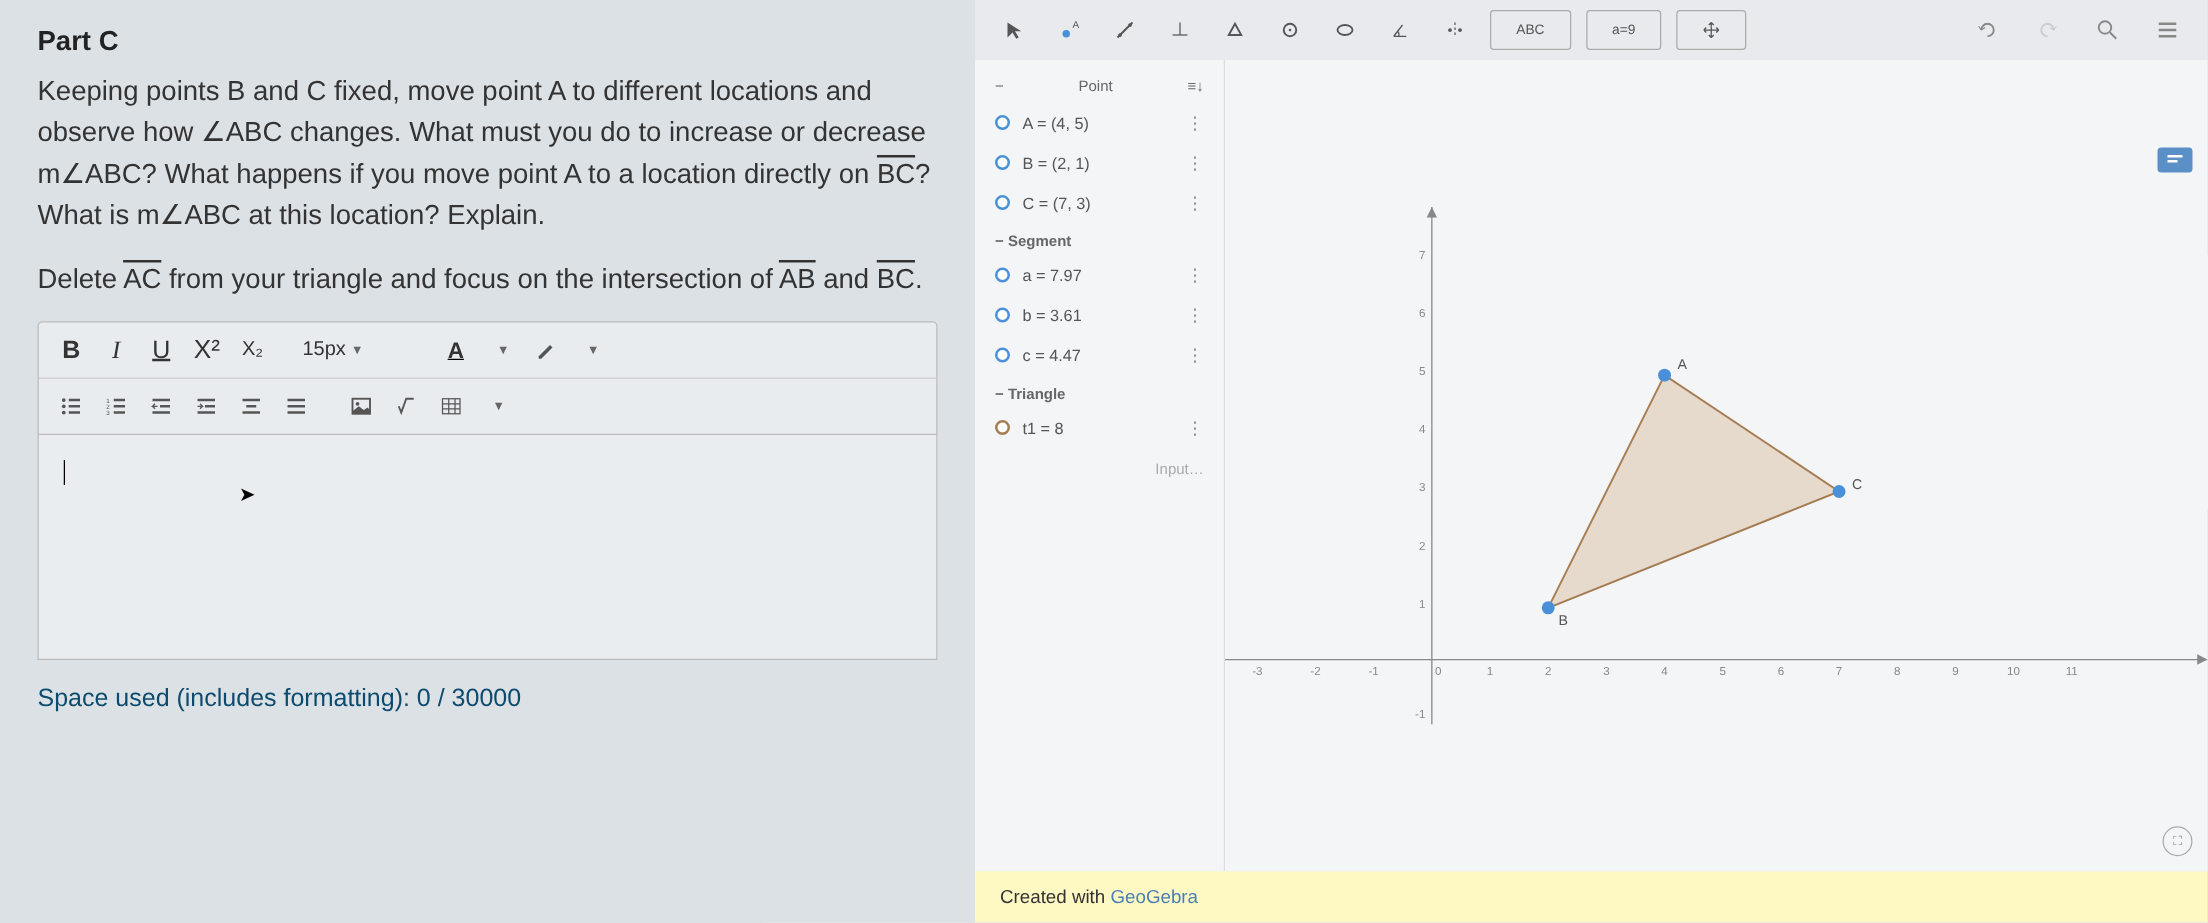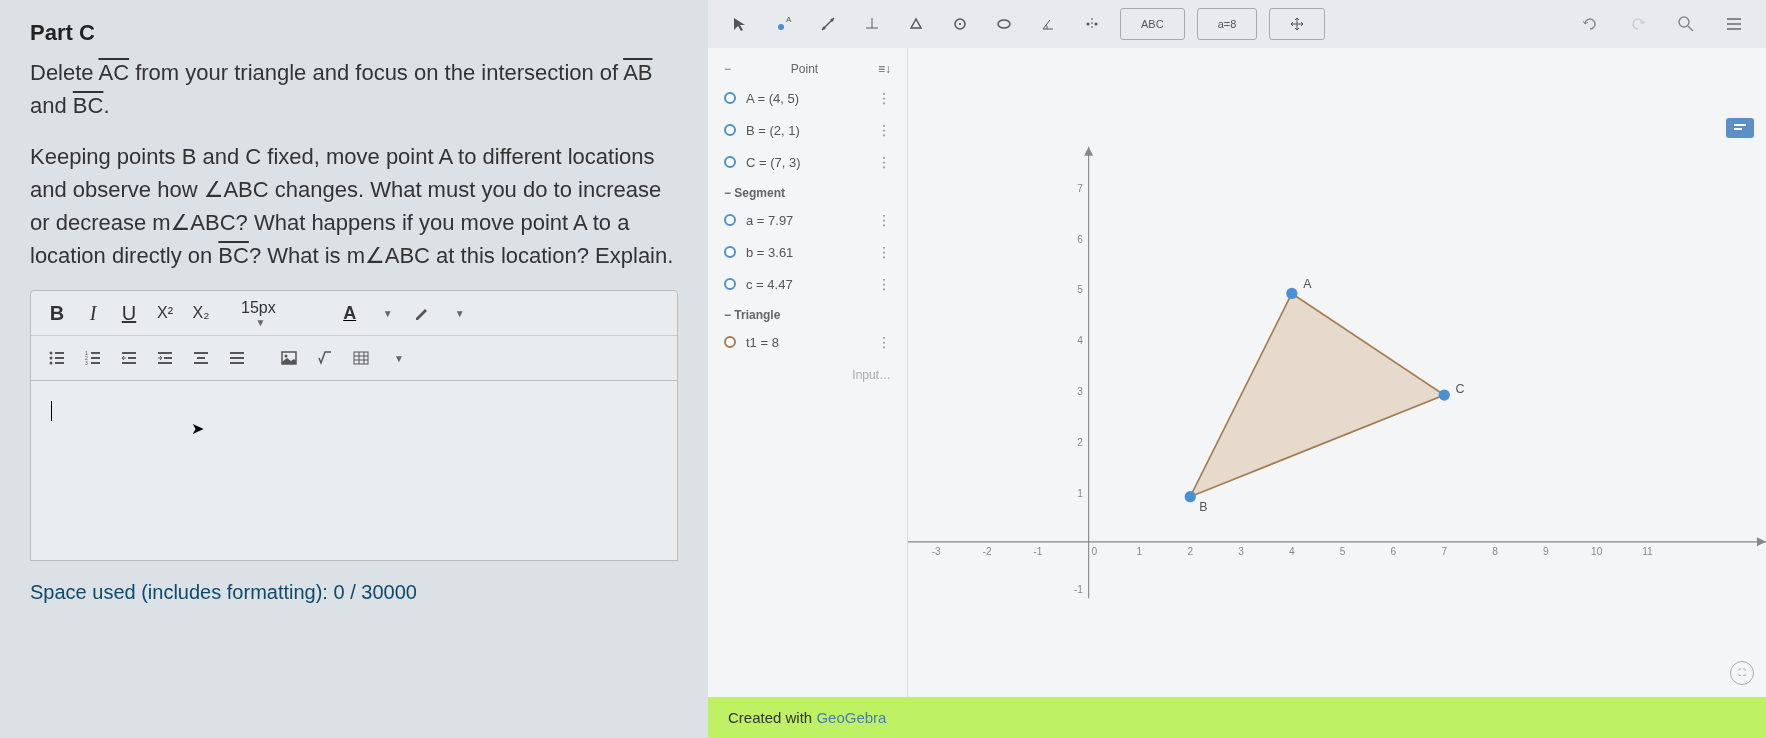--- a/index.html
+++ b/index.html
@@ -5,21 +5,21 @@
     * { box-sizing: border-box; margin: 0; padding: 0; }
     body {
       font-family: Arial, sans-serif;
       background: #d8dde2;
       width: 1766px;
       height: 738px;
       display: flex;
       overflow: hidden;
     }
     .left-panel {
-      width: 708px;
+      width: 780px;
       padding: 20px 30px;
       background: #dce1e6;
     }
     .part-title {
       font-weight: bold;
       font-size: 22px;
       color: #222;
       margin-bottom: 10px;
     }
     .instruction {
@@ -51,28 +51,27 @@
       justify-content: center;
       font-size: 18px;
       color: #333;
       cursor: pointer;
       border-radius: 3px;
       padding: 0 6px;
     }
     .bold { font-weight: bold; font-size: 20px; }
     .italic { font-style: italic; font-family: serif; font-size: 20px; }
     .underline { text-decoration: underline; font-size: 20px; }
-    .sup { font-size: 16px; }
+    .sup { font-size: 21px; }
     .sub { font-size: 16px; }
     .font-size {
       font-size: 16px;
       padding: 4px 20px;
       border: none;
       background: transparent;
-      flex-direction: column;
     }
     .caret-down { font-size: 10px; color: #666; margin-left: 4px; }
     .color-a { text-decoration: underline; text-decoration-color: #000; font-weight: bold; }
     .highlight { position: relative; }
     .editor-body {
       background: #eaedf0;
       min-height: 180px;
       border: 1px solid #bbb;
       border-top: none;
       padding: 20px;
@@ -194,21 +193,21 @@
       background: #f4f5f7;
     }
     .graph-svg {
       width: 100%;
       height: 100%;
     }
     .created-with {
       padding: 12px 20px;
       font-size: 15px;
       color: #333;
-      background: #bef264;
+      background: #fef9c3;
     }
     .created-with a { color: #4a7db5; text-decoration: none; }
     .corner-tools {
       position: absolute;
       right: 12px;
       top: 70px;
       display: flex;
       flex-direction: column;
       gap: 8px;
     }
@@ -238,24 +237,24 @@
       color: #888;
       font-size: 10px;
     }
   </style>
 </head>
 <body>
 
 <div class="left-panel">
   <div class="part-title">Part C</div>
   <div class="instruction">
+    <span>Keeping points B and C fixed, move point A to different locations and observe how ∠ABC changes. What must you do to increase or decrease m∠ABC? What happens if you move point A to a location directly on </span><span class="overline">BC</span><span>? What is m∠ABC at this location? Explain.</span>
+  </div>
+  <div class="instruction">
     <span>Delete </span><span class="overline">AC</span><span> from your triangle and focus on the intersection of </span><span class="overline">AB</span><span> and </span><span class="overline">BC</span><span>.</span>
-  </div>
-  <div class="instruction">
-    <span>Keeping points B and C fixed, move point A to different locations and observe how ∠ABC changes. What must you do to increase or decrease m∠ABC? What happens if you move point A to a location directly on </span><span class="overline">BC</span><span>? What is m∠ABC at this location? Explain.</span>
   </div>
 
   <div class="editor-toolbar">
     <div class="toolbar-row">
       <div class="tb-btn bold">B</div>
       <div class="tb-btn italic">I</div>
       <div class="tb-btn underline">U</div>
       <div class="tb-btn sup">X²</div>
       <div class="tb-btn sub">X₂</div>
       <div class="tb-btn font-size">
@@ -412,21 +411,21 @@
         </svg>
     </div>
     <div class="geo-tool">
       <svg width="16" height="16" viewBox="0 0 16 16">
           <line x1="8" y1="2" x2="8" y2="14" stroke="#555" stroke-dasharray="2"></line>
           <circle cx="4" cy="8" r="1.5" fill="#555"></circle>
           <circle cx="12" cy="8" r="1.5" fill="#555"></circle>
         </svg>
     </div>
     <div class="geo-tool boxed">ABC</div>
-    <div class="geo-tool boxed">a=8</div>
+    <div class="geo-tool boxed">a=9</div>
     <div class="geo-tool boxed">
       <svg width="14" height="14" viewBox="0 0 14 14">
           <path d="M7 1 L7 13 M1 7 L13 7 M7 1 L5 3 M7 1 L9 3 M7 13 L5 11 M7 13 L9 11 M1 7 L3 5 M1 7 L3 9 M13 7 L11 5 M13 7 L11 9" stroke="#555" fill="none"></path>
         </svg>
     </div>
     <div class="geo-right-tools">
       <div class="geo-tool">
         <svg width="18" height="18" viewBox="0 0 18 18">
             <path d="M4 9 A5 5 0 1 1 9 14" stroke="#888" fill="none" stroke-width="1.5"></path>
             <path d="M4 9 L2 6 M4 9 L7 7" stroke="#888" fill="none"></path>

